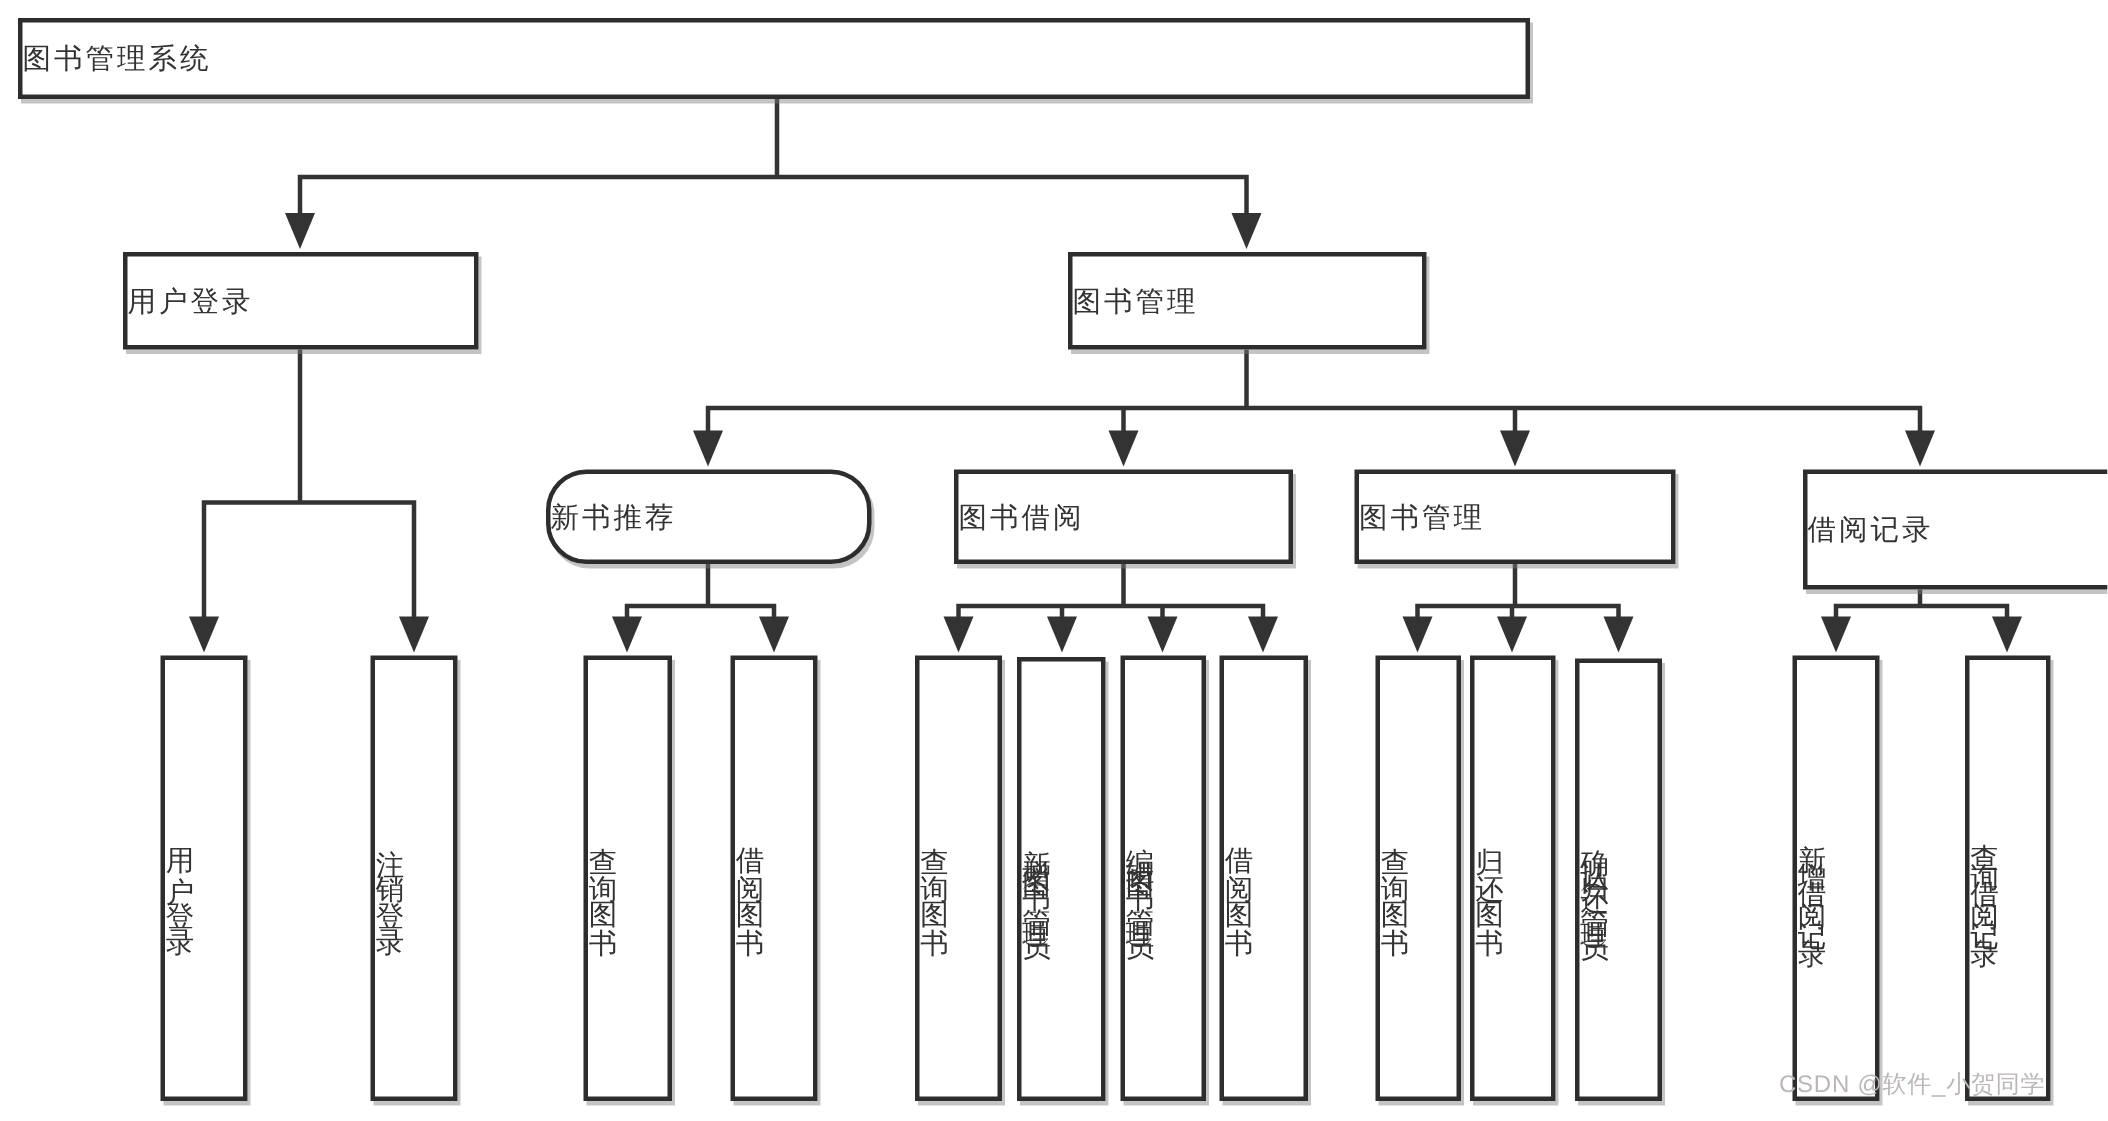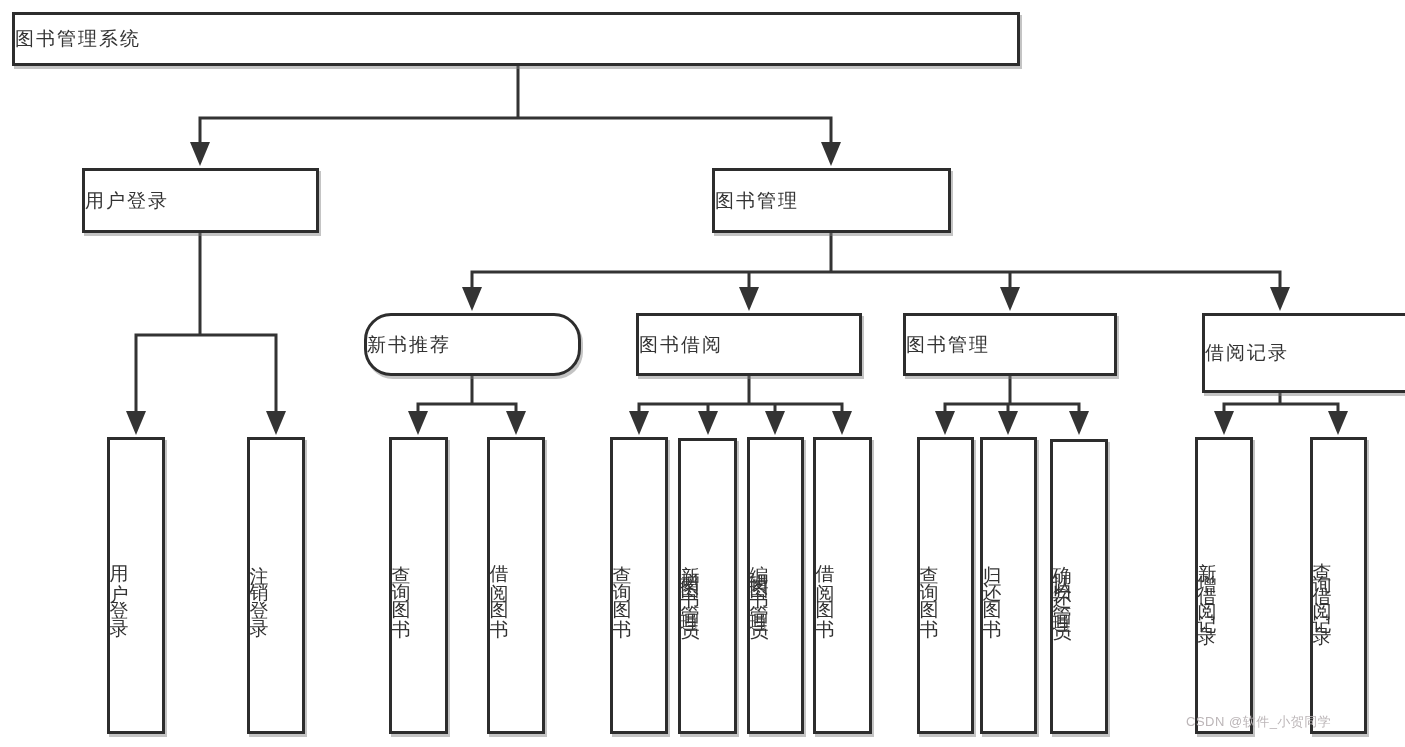--- a/index.html
+++ b/index.html
@@ -20,21 +20,21 @@
   .vbox .vtext{
     writing-mode:vertical-lr;
     line-height:1;
     white-space:nowrap;
   }
   .ls4{letter-spacing:18px;}
   .ls6{letter-spacing:13px;}
   .ls9{letter-spacing:8px;}
   .watermark{
     position:absolute;z-index:5;left:1186px;top:713px;
-    font-size:13px;color:#bcb6b8;letter-spacing:0.5px;white-space:nowrap;text-align:right;
+    font-size:16px;color:#bcb6b8;letter-spacing:0.5px;white-space:nowrap;text-align:right;
   }
 </style>
 </head>
 <body>
 
 <div class="stage">
 
   <svg class="connectors" width="1405" height="747" viewBox="0 0 1405 747">
     <path d="M518 66 V118
          M200 118 H831

